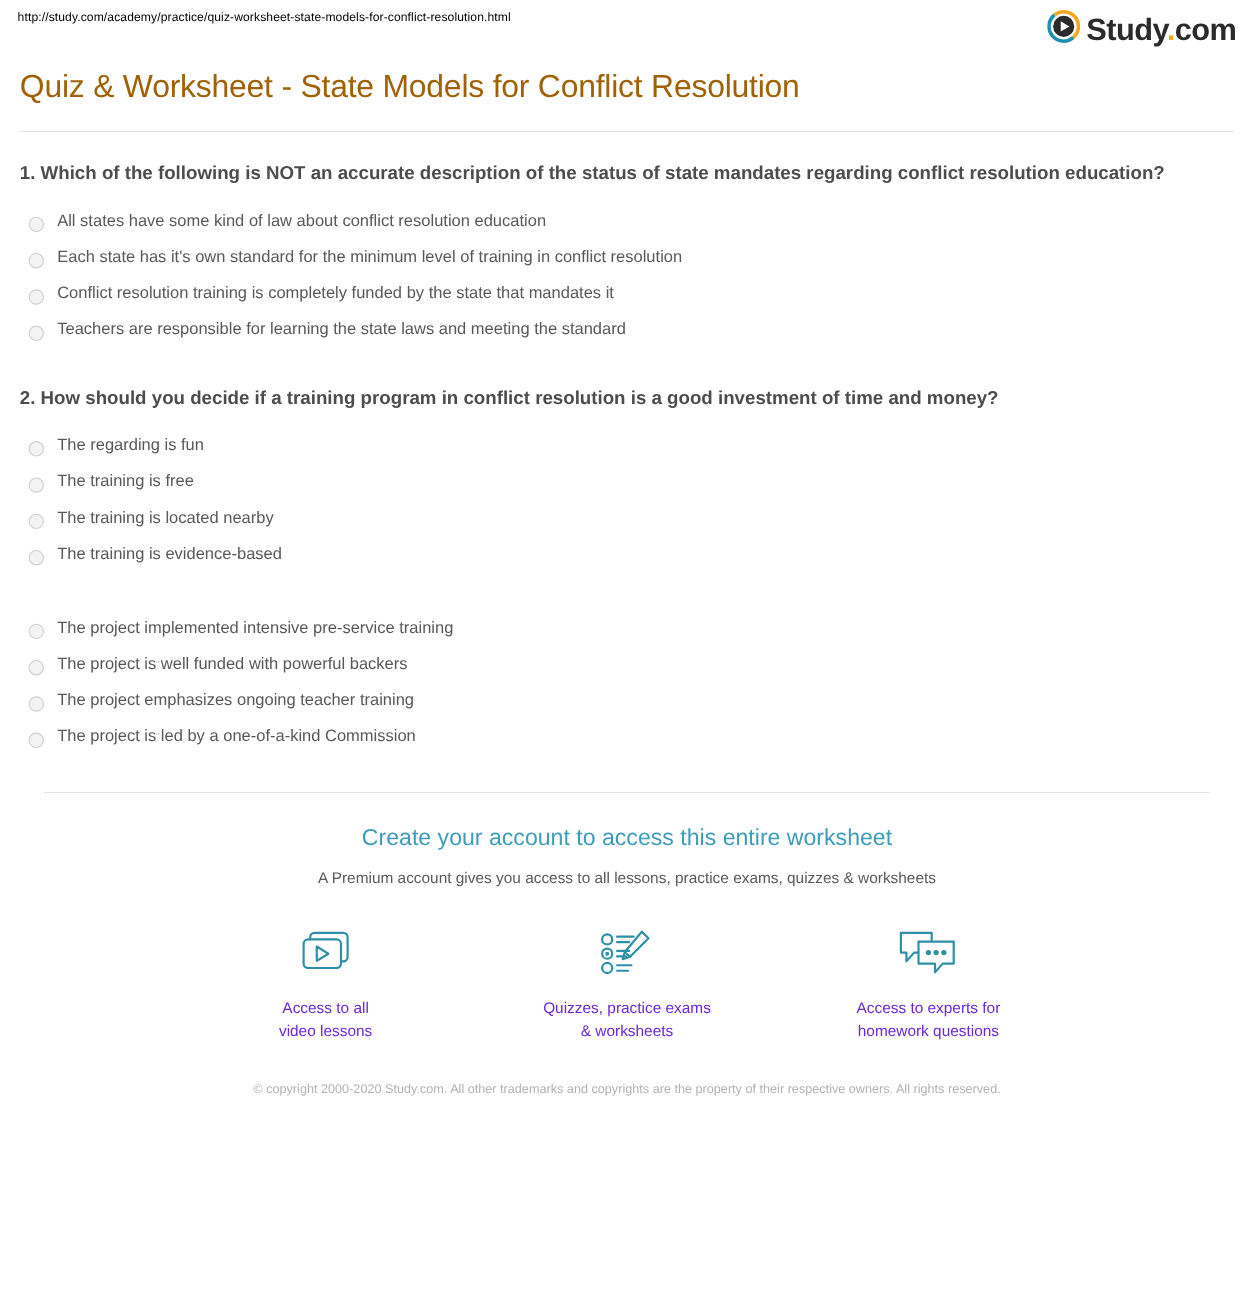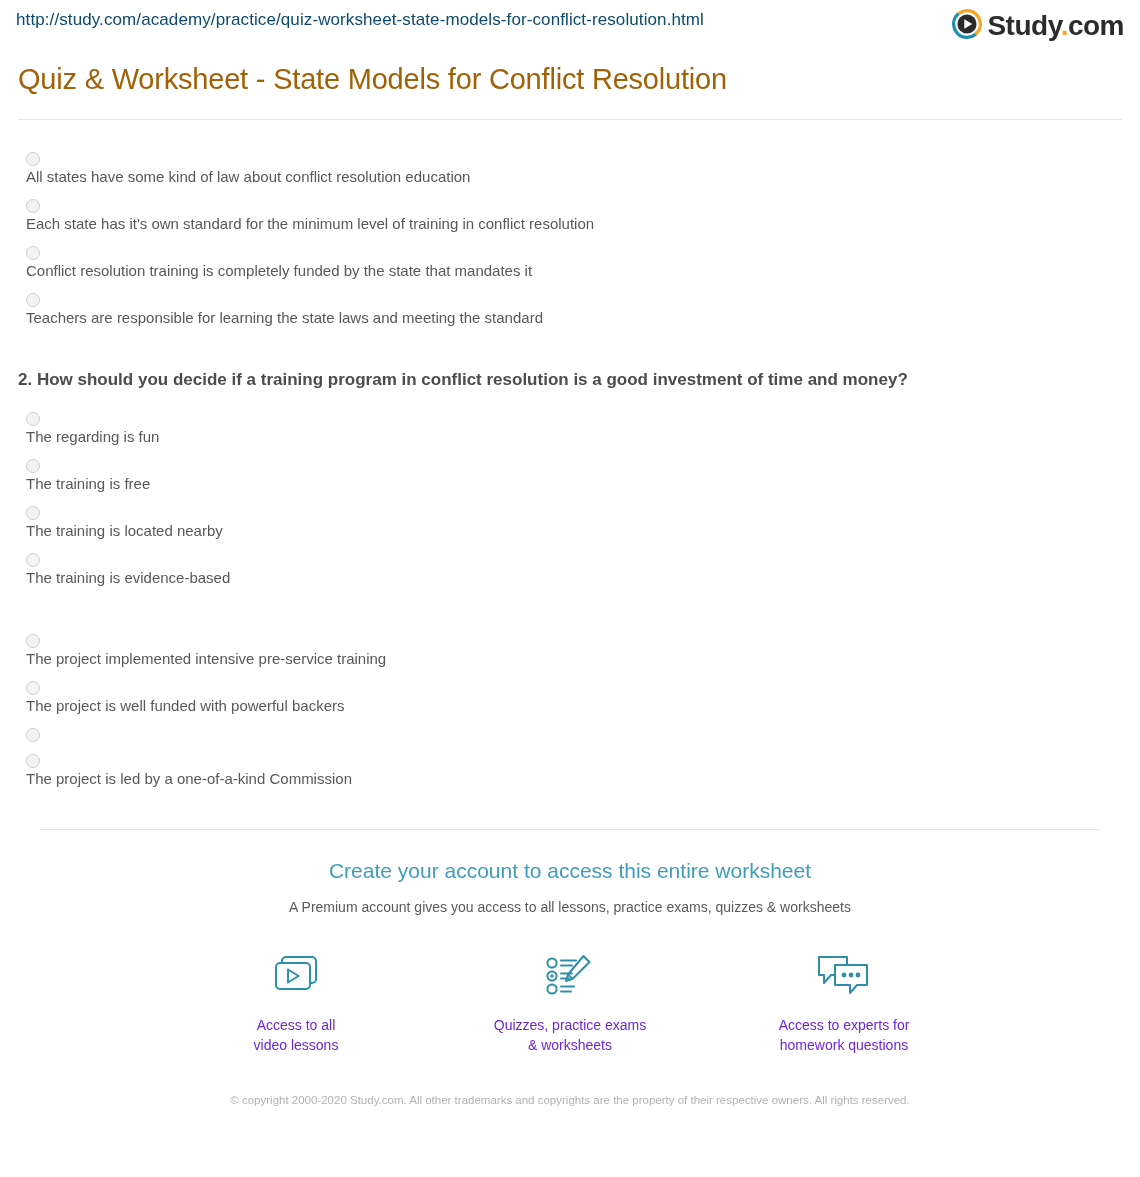--- a/index.html
+++ b/index.html
@@ -22,22 +22,22 @@
   }
 
   
   .topbar {
     position: relative;
     height: 56px;
     padding: 10px 16px 0 16px;
     box-sizing: border-box;
   }
   .url {
-    font-size: 17px;
-    color: #0c4a6e;
+    font-size: 11px;
+    color: #000000;
     letter-spacing: 0.1px;
     white-space: nowrap;
   }
   .logo {
     position: absolute;
     right: 16px;
     top: 9px;
     display: flex;
     align-items: center;
     gap: 5px;
@@ -77,26 +77,25 @@
   .question-text {
     font-size: 17px;
     font-weight: bold;
     color: #4c4c4c;
     line-height: 1.42;
     margin: 0 0 14px 0;
   }
   .options { list-style: none; margin: 0; padding: 0; }
   .option {
     display: flex;
-    align-items: flex-start;
+    align-items: flex-end;
     padding: 6px 0 6px 8px;
     font-size: 15px;
     color: #585858;
     line-height: 1.4;
-    flex-direction: column;
   }
   .radio {
     flex: 0 0 auto;
     width: 12px;
     height: 12px;
     border-radius: 50%;
     border: 1px solid #cfcfcf;
     background: #f3f3f3;
     margin-right: 12px;
   }
@@ -177,20 +176,21 @@
       <span class="logo-text"><span>Study</span><span class="dot">.</span><span>com</span></span>
     </div>
   </div>
 
   <h1 class="title">Quiz &amp; Worksheet - State Models for Conflict Resolution</h1>
   <div class="divider"></div>
 
   <div class="questions">
 
     <div class="question-block">
+      <p class="question-text">1. Which of the following is NOT an accurate description of the status of state mandates regarding conflict resolution education?</p>
       <ul class="options">
         <li class="option">
           <span class="radio"></span>
           <span class="option-label">All states have some kind of law about conflict resolution education</span>
         </li>
         <li class="option">
           <span class="radio"></span>
           <span class="option-label">Each state has it's own standard for the minimum level of training in conflict resolution</span>
         </li>
         <li class="option">
@@ -231,20 +231,21 @@
         <li class="option">
           <span class="radio"></span>
           <span class="option-label">The project implemented intensive pre-service training</span>
         </li>
         <li class="option">
           <span class="radio"></span>
           <span class="option-label">The project is well funded with powerful backers</span>
         </li>
         <li class="option">
           <span class="radio"></span>
+          <span class="option-label">The project emphasizes ongoing teacher training</span>
         </li>
         <li class="option">
           <span class="radio"></span>
           <span class="option-label">The project is led by a one-of-a-kind Commission</span>
         </li>
       </ul>
     </div>
 
   </div>
 

